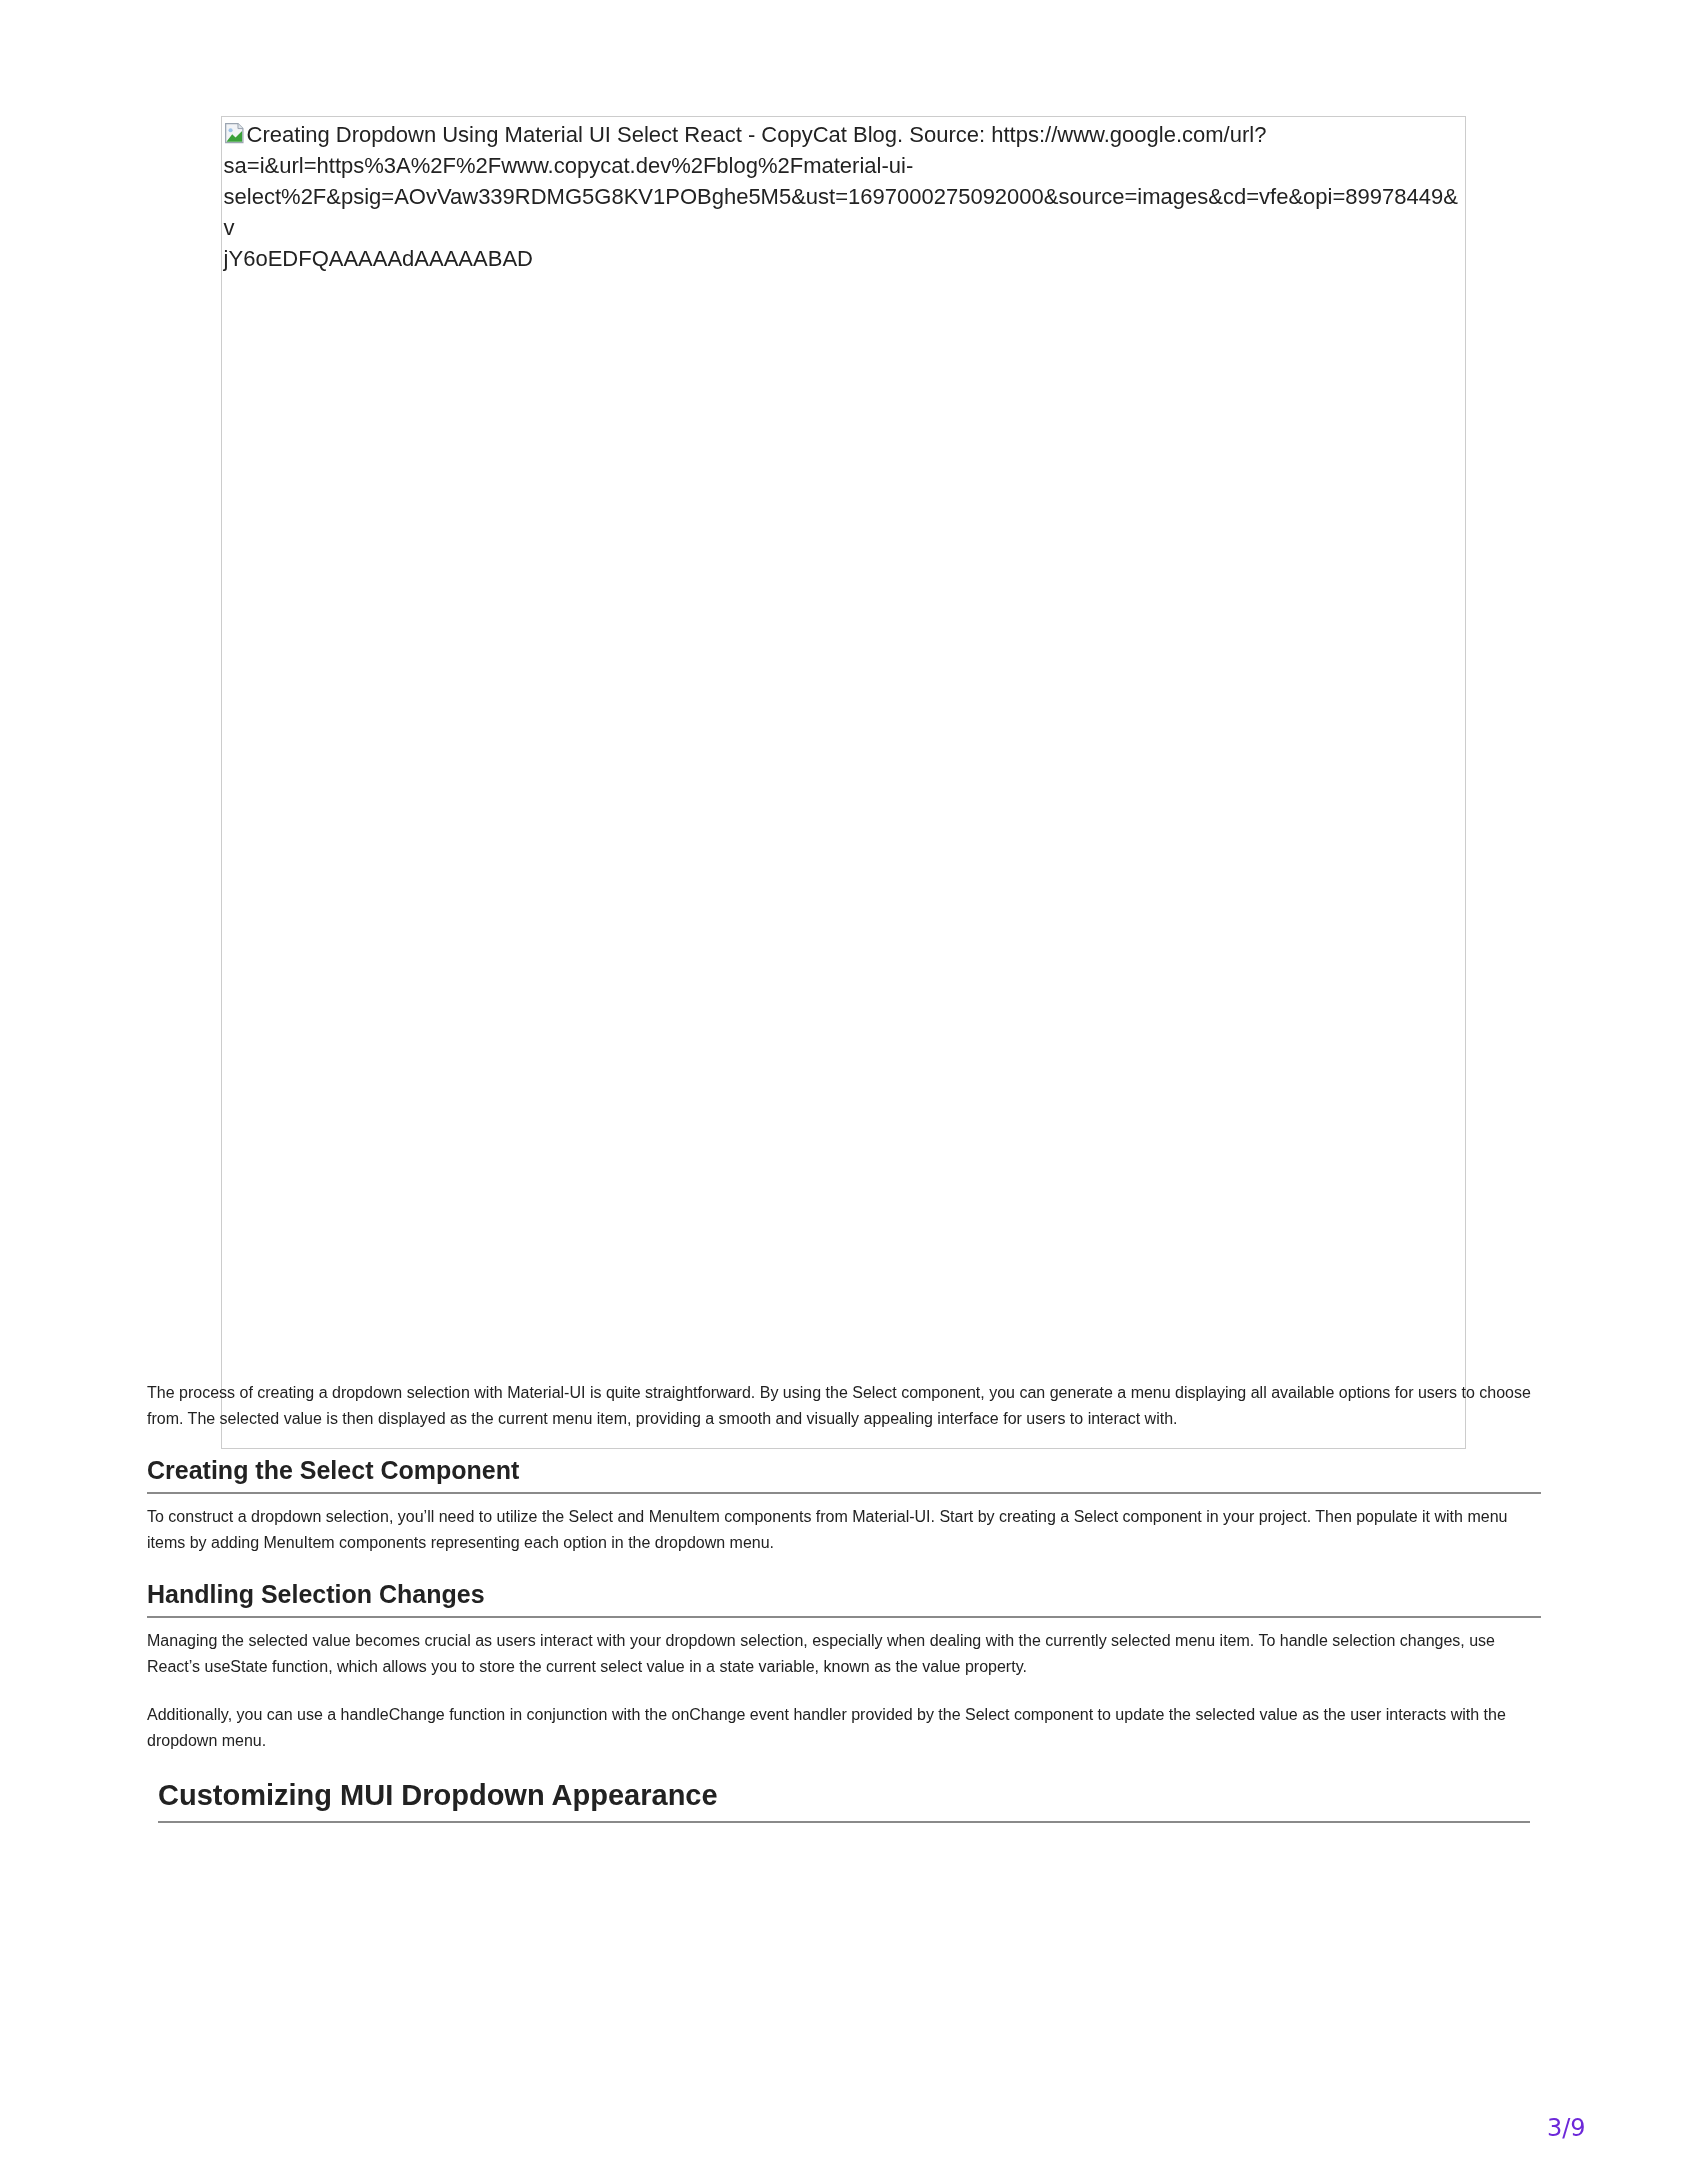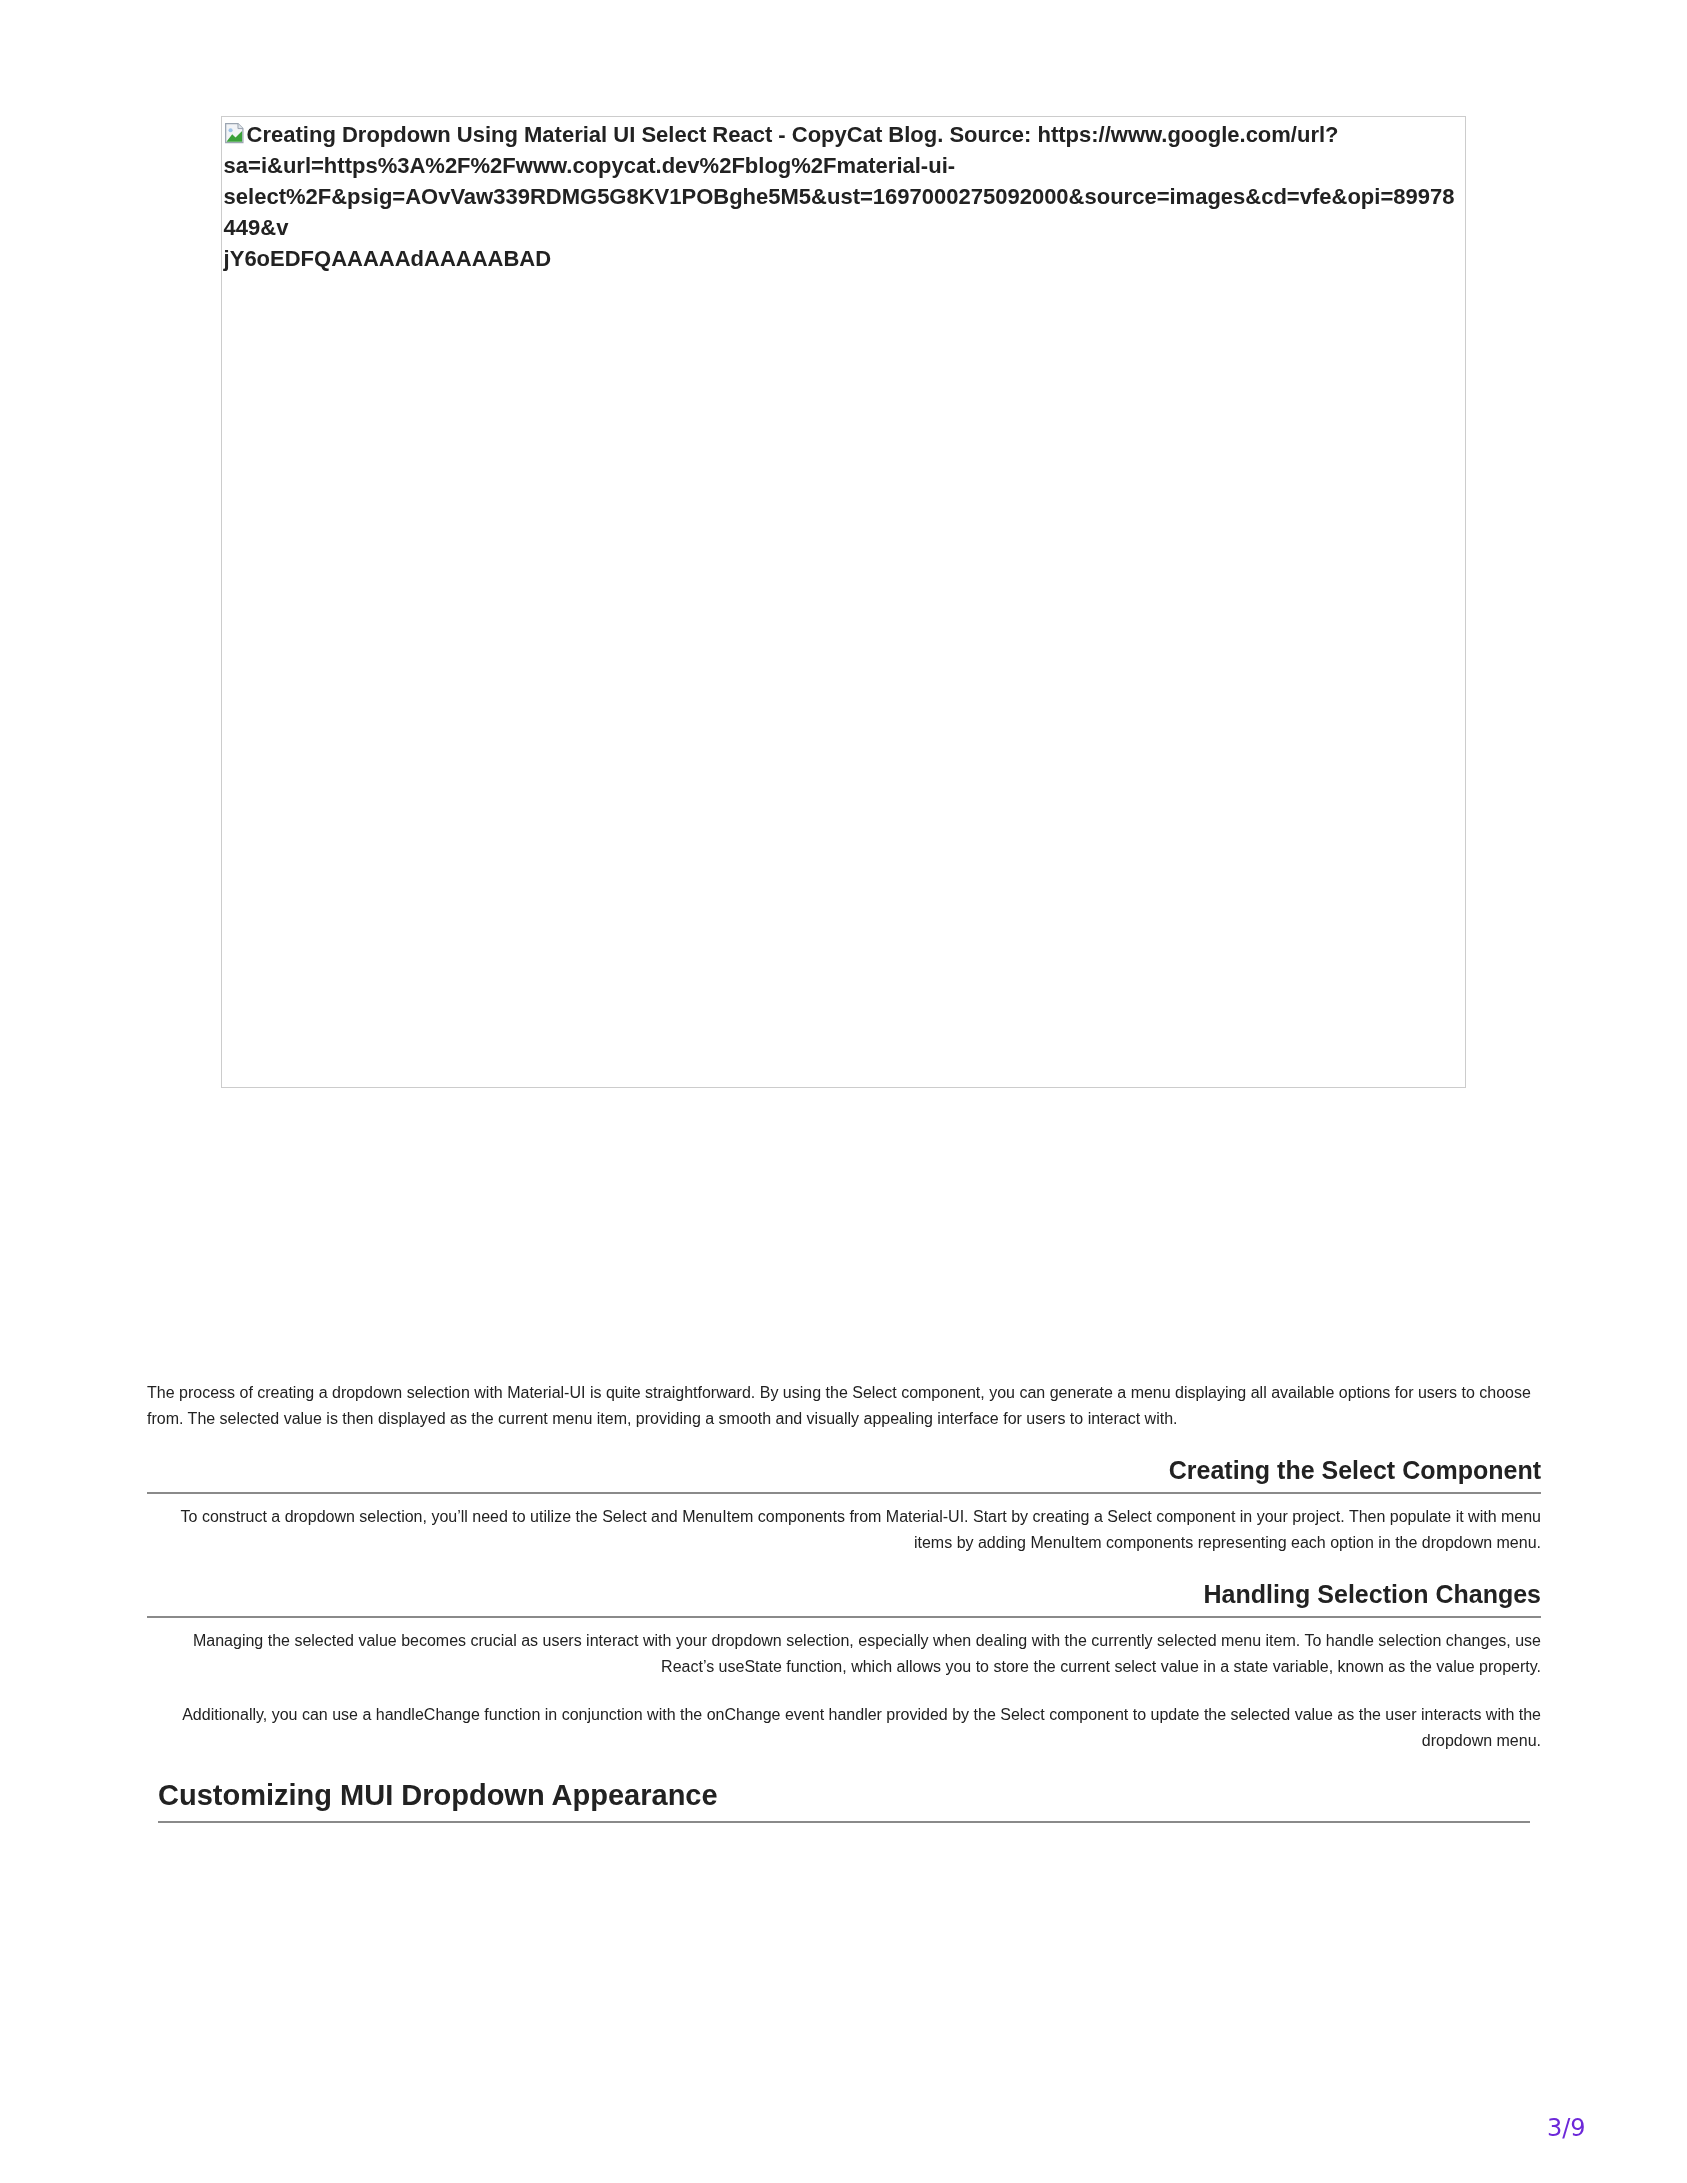--- a/index.html
+++ b/index.html
@@ -1,30 +1,30 @@
 <!DOCTYPE html>
 <html style="font-size:13px"><head>
 <meta charset="utf-8">
 <style>
   html, body { margin: 0; padding: 0; background: #ffffff; }
   body { width: 1687px; height: 2183px; position: relative; overflow: hidden;
          font-family: "Liberation Sans", sans-serif; color: #222222; }
-  .img-box { position: absolute; left: 221px; top: 116px; width: 1245px; height: 972px;
-             border: 1.6px solid #cccccc; box-sizing: border-box; overflow: hidden; font-weight: bold; }
+  .img-box { position: absolute; left: 221px; top: 116px; width: 1245px; height: 1333px;
+             border: 1.6px solid #cccccc; box-sizing: border-box; overflow: hidden; }
   .img-alt { font-size: 22px; line-height: 31px; color: #222222; padding: 1.6px 0 0 1.6px;
              white-space: pre-wrap; word-break: break-all; }
   .broken-icon { display: inline-block; width: 21.4px; height: 23px; vertical-align: -3.3px;
                  margin-right: 1.6px; position: relative; }
   .content { position: absolute; left: 147px; top: 1380px; width: 1394px; }
   p { font-size: 16px; line-height: 26px; margin: 0 0 22px 0; color: #222222; }
   h3 { font-size: 25px; font-weight: bold; margin: 0; padding: 0 0 5px 0; line-height: 33px;
        border-bottom: 2.5px solid #8a8a8a; margin-bottom: 10px; color: #222222; }
   h2 { font-size: 29px; font-weight: bold; margin: 11px; padding: 0 0 6.6px 0; line-height: 38px;
        border-bottom: 2.5px solid #8a8a8a; color: #222222; }
-  .h3-wrap { margin-top: 19px; text-align: right; }
+  .h3-wrap { margin-top: 19px; }
   .h2-wrap { margin-top: 16.5px; }
   .page-num { position: absolute; left: 1547px; top: 2114px; font-size: 24px;
               font-family: "DejaVu Sans", sans-serif; color: #6d28d9; }
 </style>
 </head>
 <body>
 
 <div class="img-box">
   <div class="img-alt"><span class="broken-icon"><svg width="21.4" height="23" viewBox="0 0 26 28">
           <path d="M2 2 H17 L23 8 V25 H2 Z" fill="#f2f4f7" stroke="#9aa4b0" stroke-width="1.5"></path>

